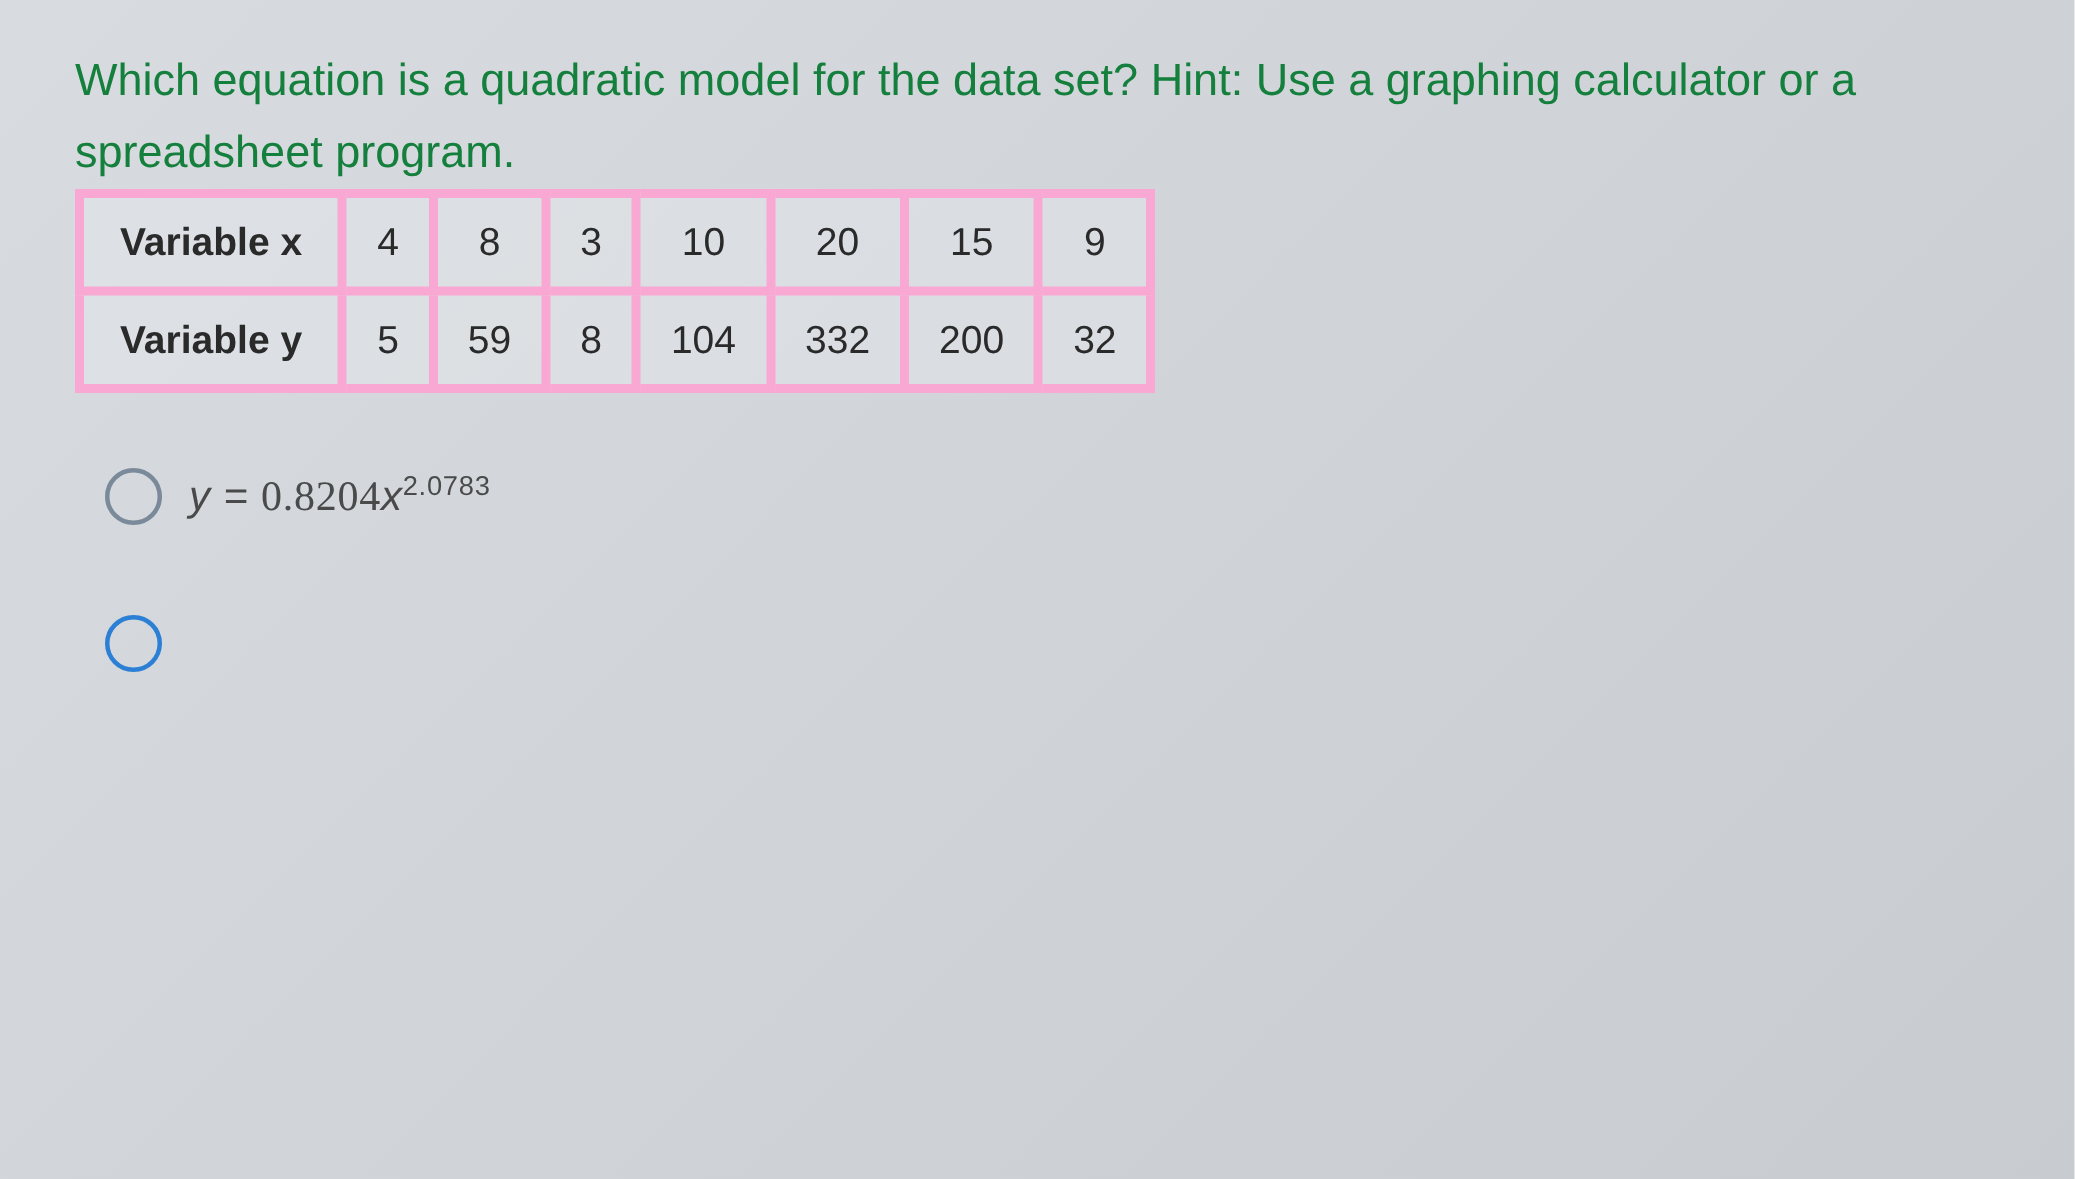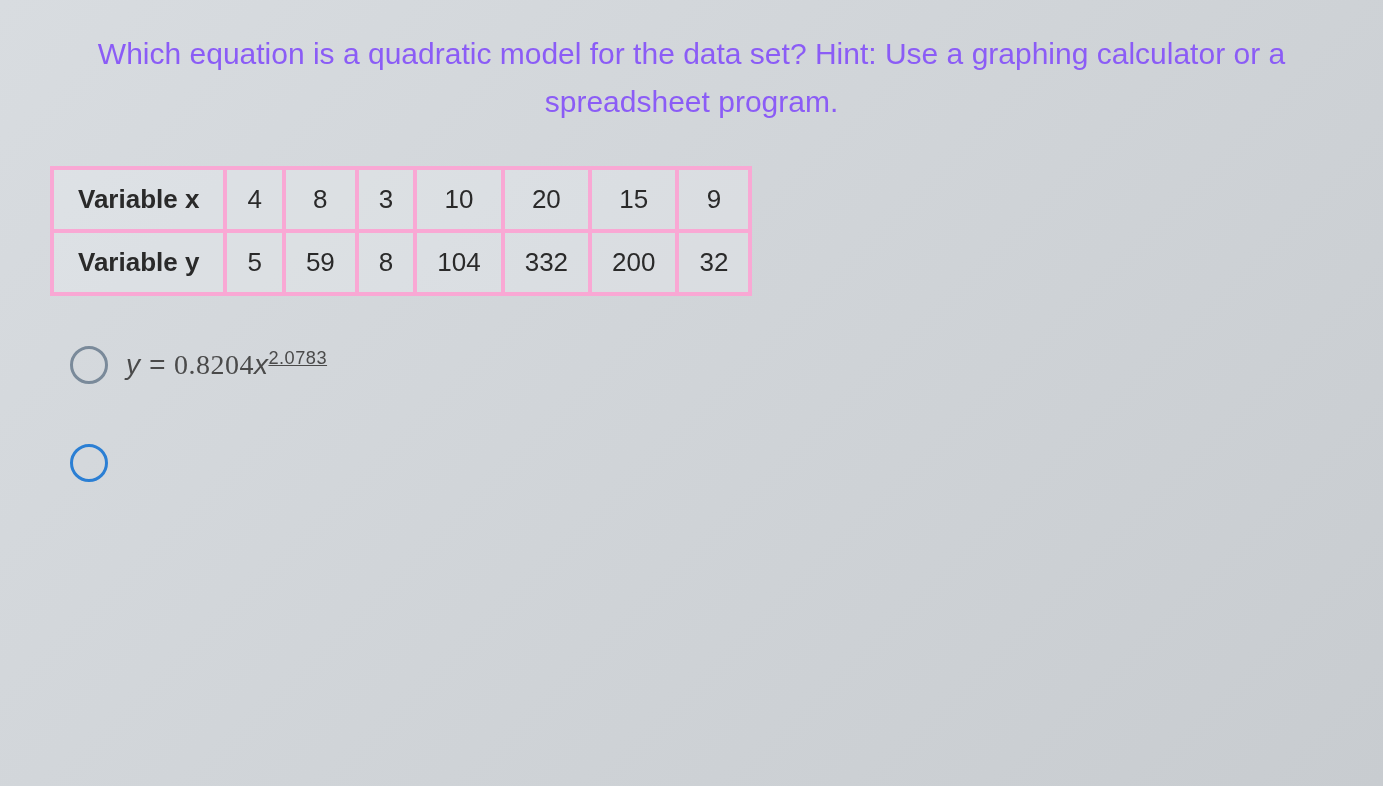--- a/index.html
+++ b/index.html
@@ -10,31 +10,29 @@
     body {
       font-family: Arial, Helvetica, sans-serif;
       background: linear-gradient(135deg, #d8dce0 0%, #c8ccd0 100%);
       padding: 30px 50px;
       min-height: 786px;
       color: #3a3a3a;
     }
     .question-text {
       font-size: 30px;
       line-height: 1.6;
-      color: #8b5cf6;
-      margin-bottom: 40px;
+      color: #15803d;
       font-weight: 400;
-      text-align: center;
     }
     .data-table {
       border-collapse: collapse;
       margin-bottom: 50px;
     }
     .data-table td {
-      border: 4px solid #f9a8d4;
+      border: 6px solid #f9a8d4;
       padding: 14px 20px;
       font-size: 26px;
       text-align: center;
       color: #2a2a2a;
       background: rgba(240, 242, 245, 0.3);
     }
     .data-table td.row-header {
       font-weight: 600;
       text-align: left;
       padding: 14px 24px;
@@ -88,21 +86,20 @@
       font-style: italic;
     }
     .option-text .num {
       font-style: normal;
       font-family: Liberation Serif, serif;
     }
     sup {
       font-size: 0.65em;
       vertical-align: super;
       font-style: normal;
-      text-decoration: underline;
     }
   </style>
 </head>
 <body>
 
 <div class="question-text">Which equation is a quadratic model for the data set? Hint: Use a graphing calculator or a spreadsheet program.</div>
 
 <table class="data-table">
   <tbody>
       <tr>

